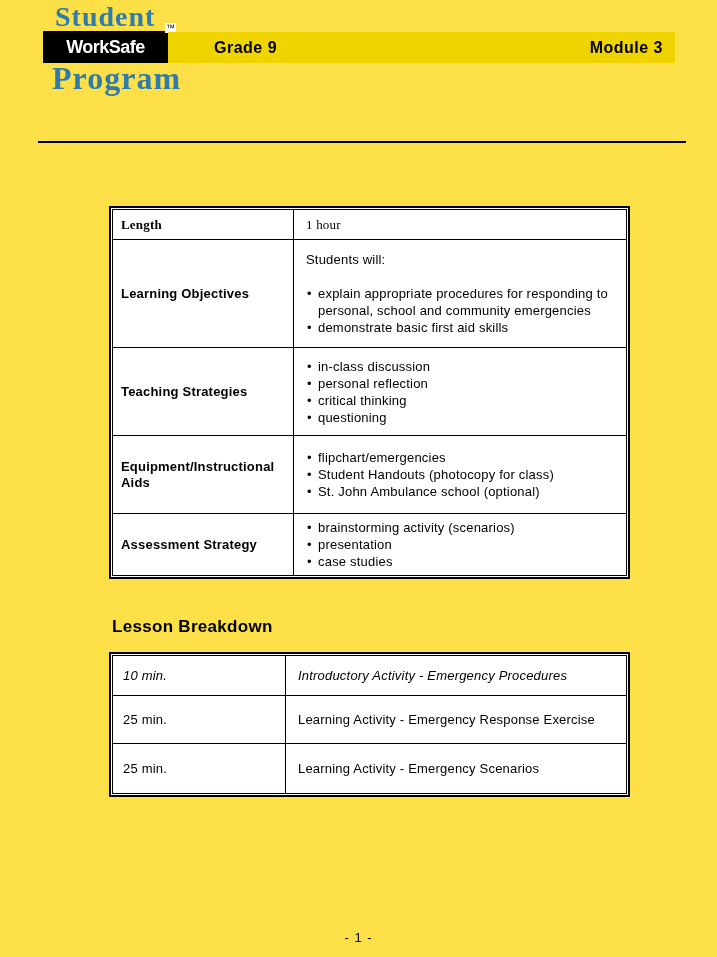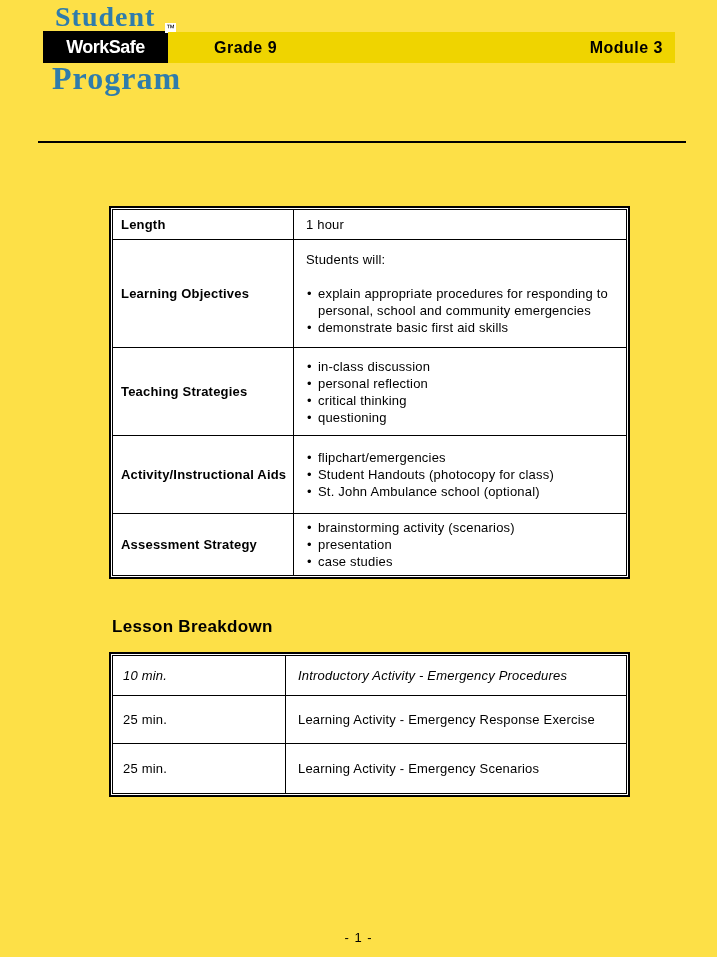--- a/index.html
+++ b/index.html
@@ -110,21 +110,21 @@
     <span>Grade 9</span>
     <span>Module 3</span>
   </div>
 
   <div class="rule"></div>
 
 
   <div class="tablewrap tw1">
     <table>
       <tbody>
-          <tr style="height:30px;">
+          <tr style="height:30px;font-family:Liberation Serif, serif;">
         <td class="lbl">Length</td>
         <td class="val">
           <div class="line">1 hour</div>
         </td>
       </tr>
       <tr style="height:108px;">
         <td class="lbl">Learning Objectives</td>
         <td class="val">
           <div class="line">Students will:</div>
           <div class="line spacer"></div>
@@ -135,21 +135,21 @@
       <tr style="height:88px;">
         <td class="lbl">Teaching Strategies</td>
         <td class="val">
           <div class="line bullet">in-class discussion</div>
           <div class="line bullet">personal reflection</div>
           <div class="line bullet">critical thinking</div>
           <div class="line bullet">questioning</div>
         </td>
       </tr>
       <tr style="height:78px;">
-        <td class="lbl">Activity/Instructional Aids</td>
+        <td class="lbl">Equipment/Instructional Aids</td>
         <td class="val">
           <div class="line bullet">flipchart/emergencies</div>
           <div class="line bullet">Student Handouts (photocopy for class)</div>
           <div class="line bullet">St. John Ambulance school (optional)</div>
         </td>
       </tr>
       <tr style="height:60px;">
         <td class="lbl">Assessment Strategy</td>
         <td class="val">
           <div class="line bullet">brainstorming activity (scenarios)</div>

